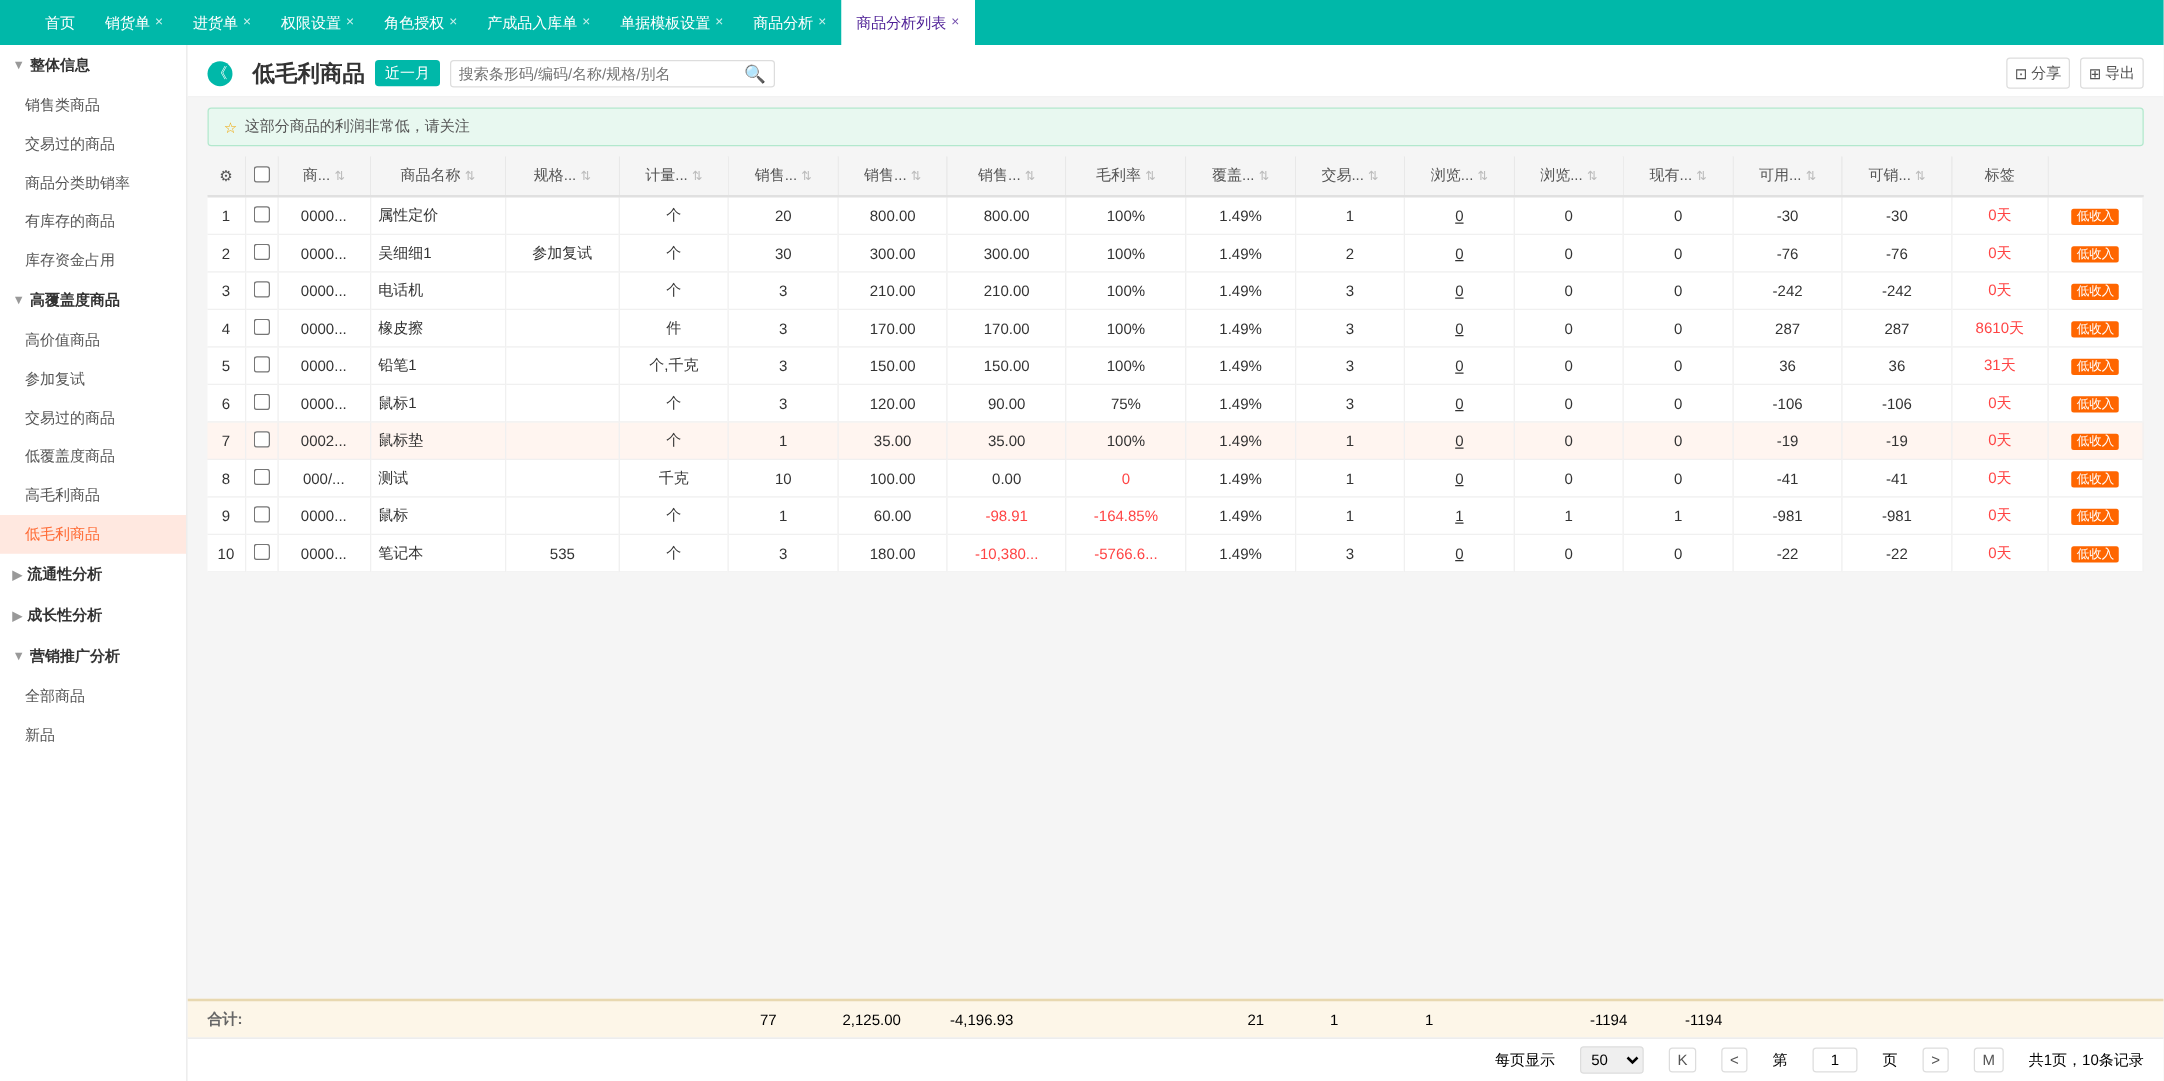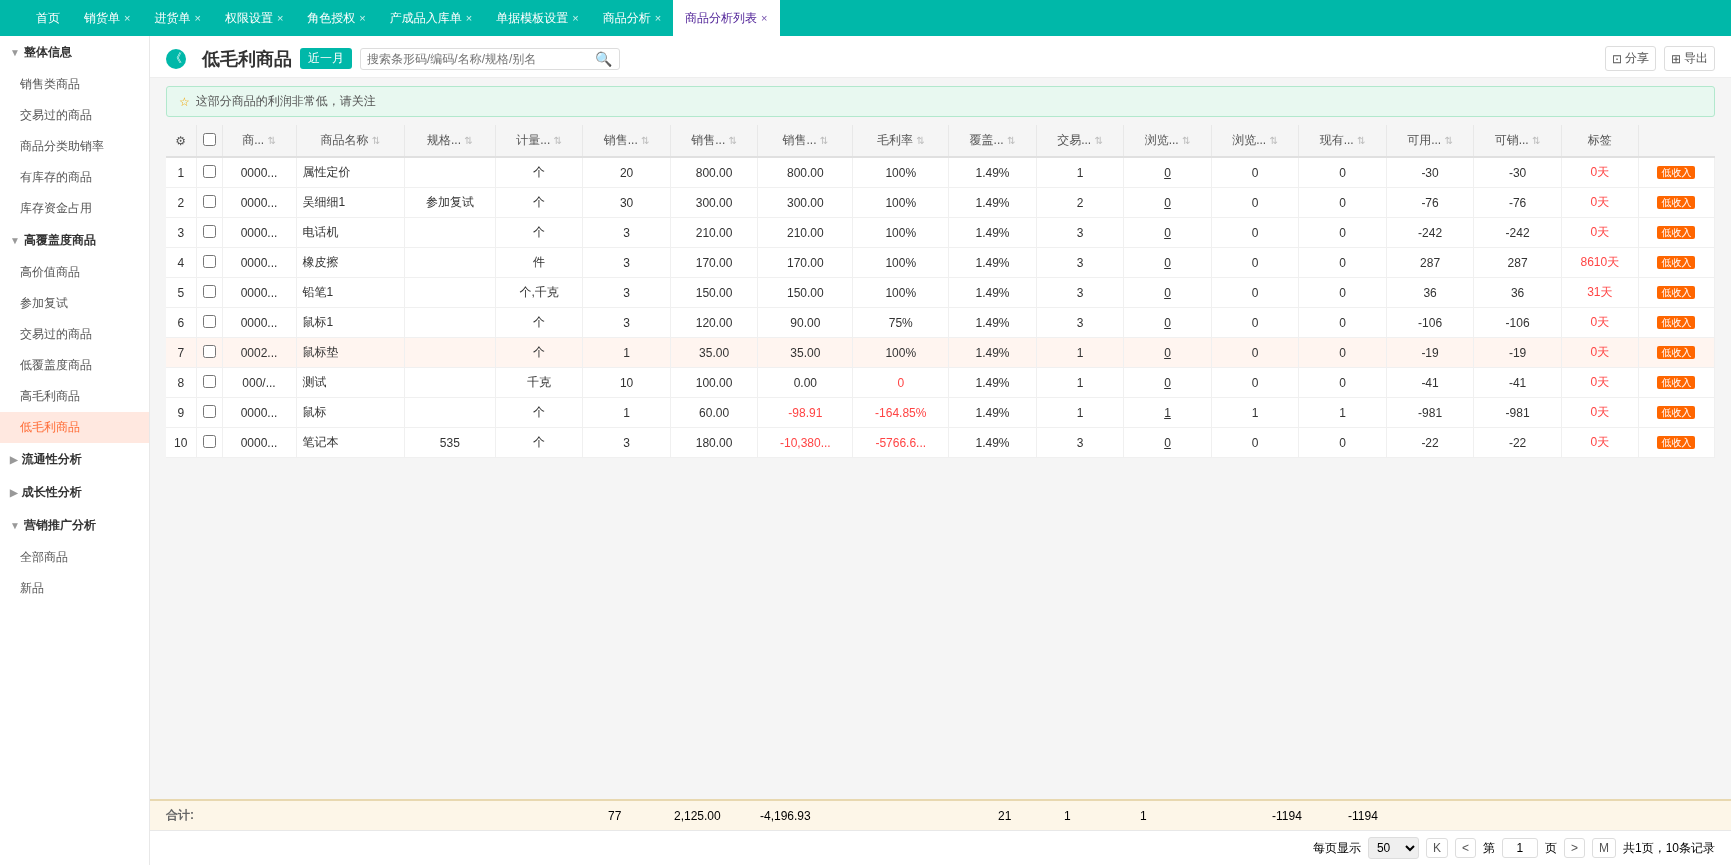--- a/index.html
+++ b/index.html
@@ -212,21 +212,21 @@
     }
     
     
     .pagination-bar {
       background: #fff;
       border-top: 1px solid #e8e8e8;
       padding: 6px 16px;
       display: flex;
       align-items: center;
       justify-content: flex-end;
-      gap: 7px;
+      gap: 20px;
     }
     .pagination-bar select {
       border: 1px solid #ddd;
       border-radius: 3px;
       padding: 2px 4px;
       font-size: 12px;
     }
     .page-nav-btn {
       border: 1px solid #ddd;
       border-radius: 3px;

